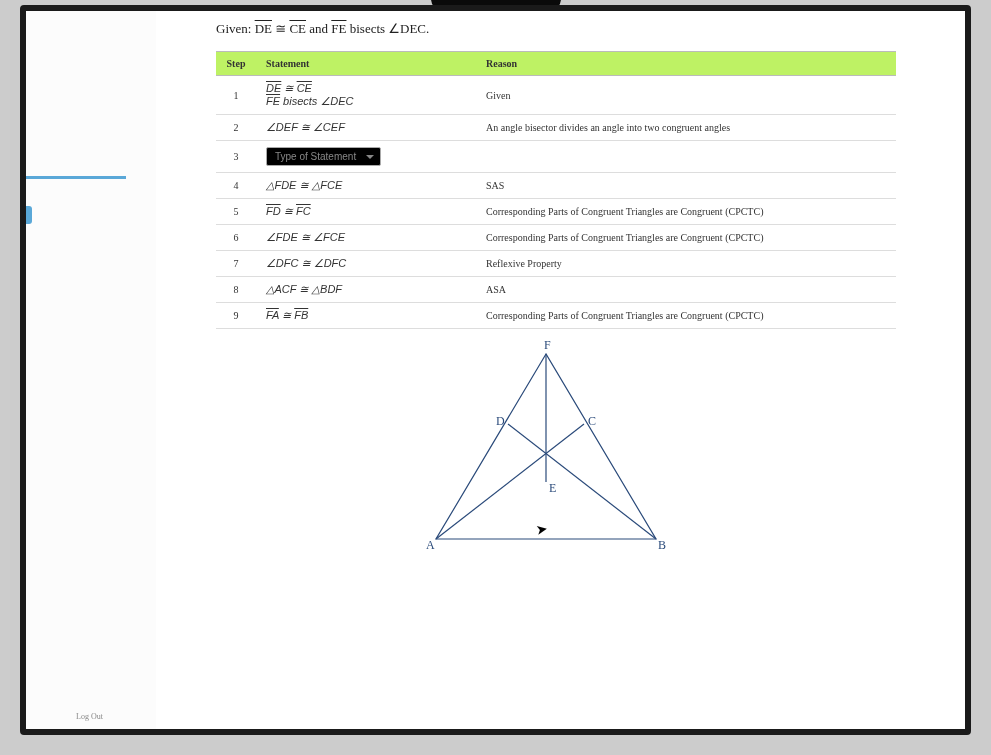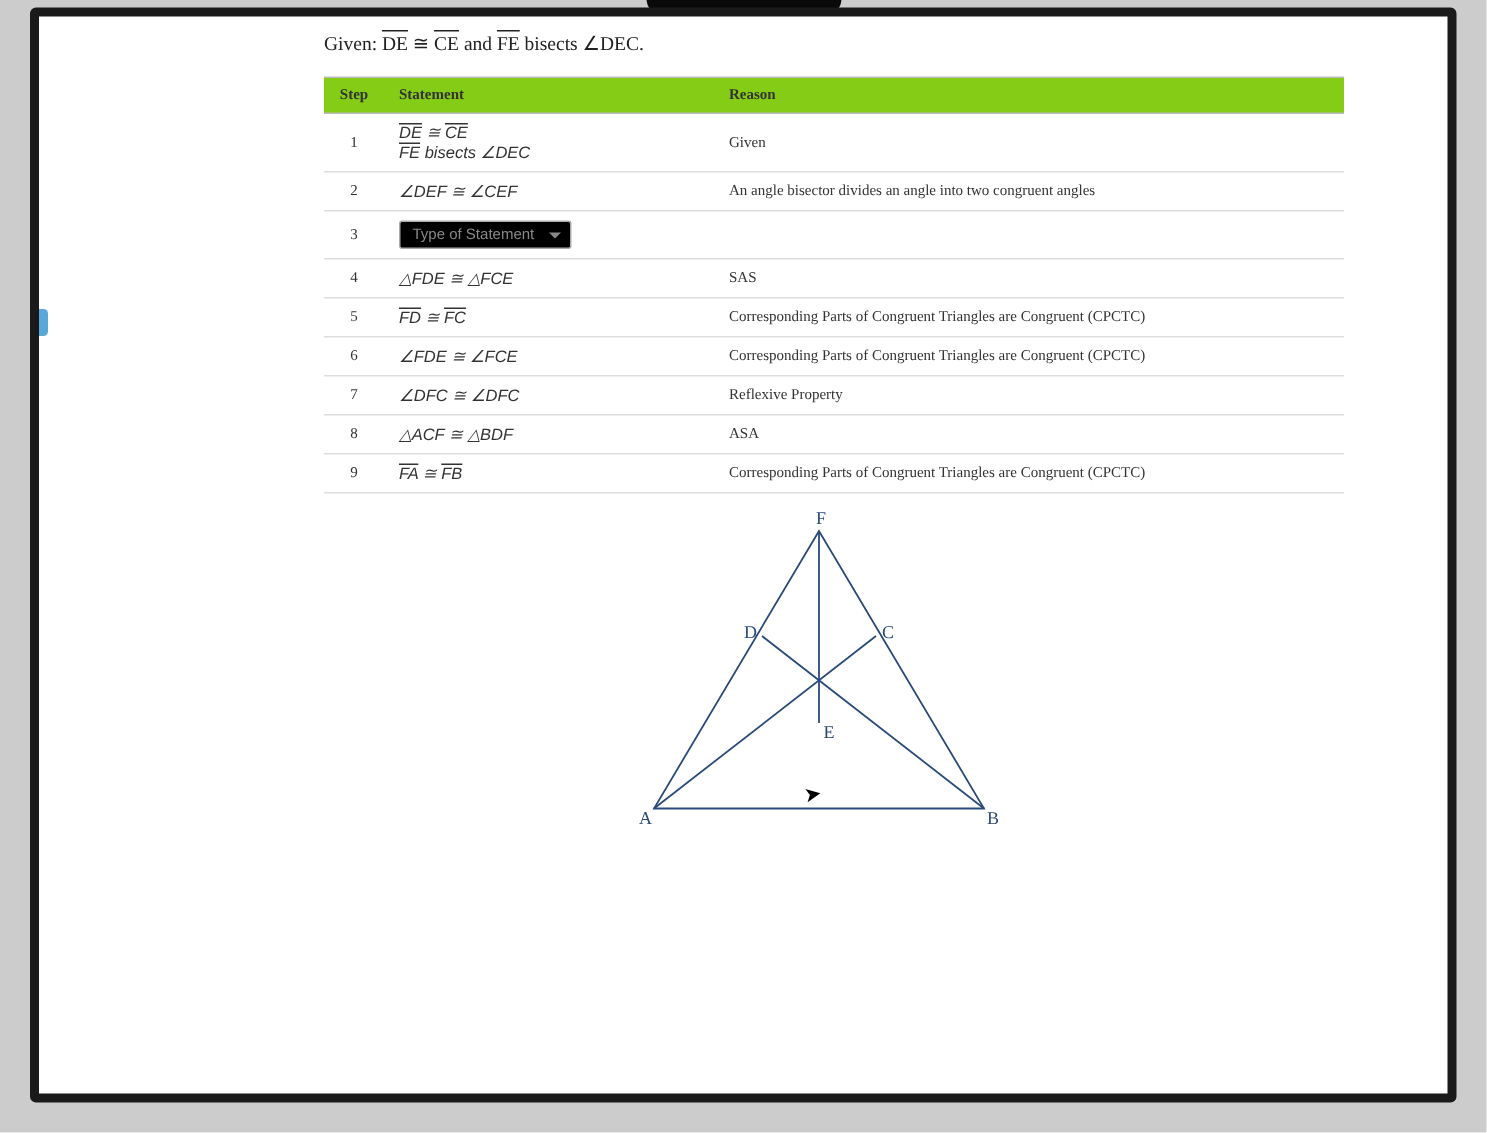--- a/index.html
+++ b/index.html
@@ -71,21 +71,21 @@
     width: 680px;
     margin-top: 10px;
     font-size: 10px;
   }
   .table th {
     text-align: left;
     font-weight: bold;
     padding: 6px 10px;
     border-top: 1px solid #bbb;
     border-bottom: 1px solid #bbb;
-    background: #84cc16;
+    background: #bef264;
     color: #333;
   }
   .table td {
     padding: 6px 10px;
     border-bottom: 1px solid #ddd;
     vertical-align: middle;
     color: #333;
   }
   .table .step-col { width: 40px; text-align: center; }
   .table .stmt-col { width: 220px; }
@@ -136,20 +136,24 @@
     background: #0a0a0a;
     border-radius: 0 0 12px 12px;
   }
 </style>
 </head>
 <body>
 
 <div class="camera-notch"></div>
 
 <div class="screen">
+  <div class="left-col">
+    <div class="progress-line"></div>
+    <span class="logout">Log Out</span>
+  </div>
   <div class="side-tab"></div>
 
   <div class="content">
 
     <p class="given">
       <span>Given:</span>
       <span class="ov">DE</span><span> ≅ </span><span class="ov">CE</span><span> and </span><span class="ov">FE</span><span> bisects ∠DEC.</span>
     </p>
 
 

